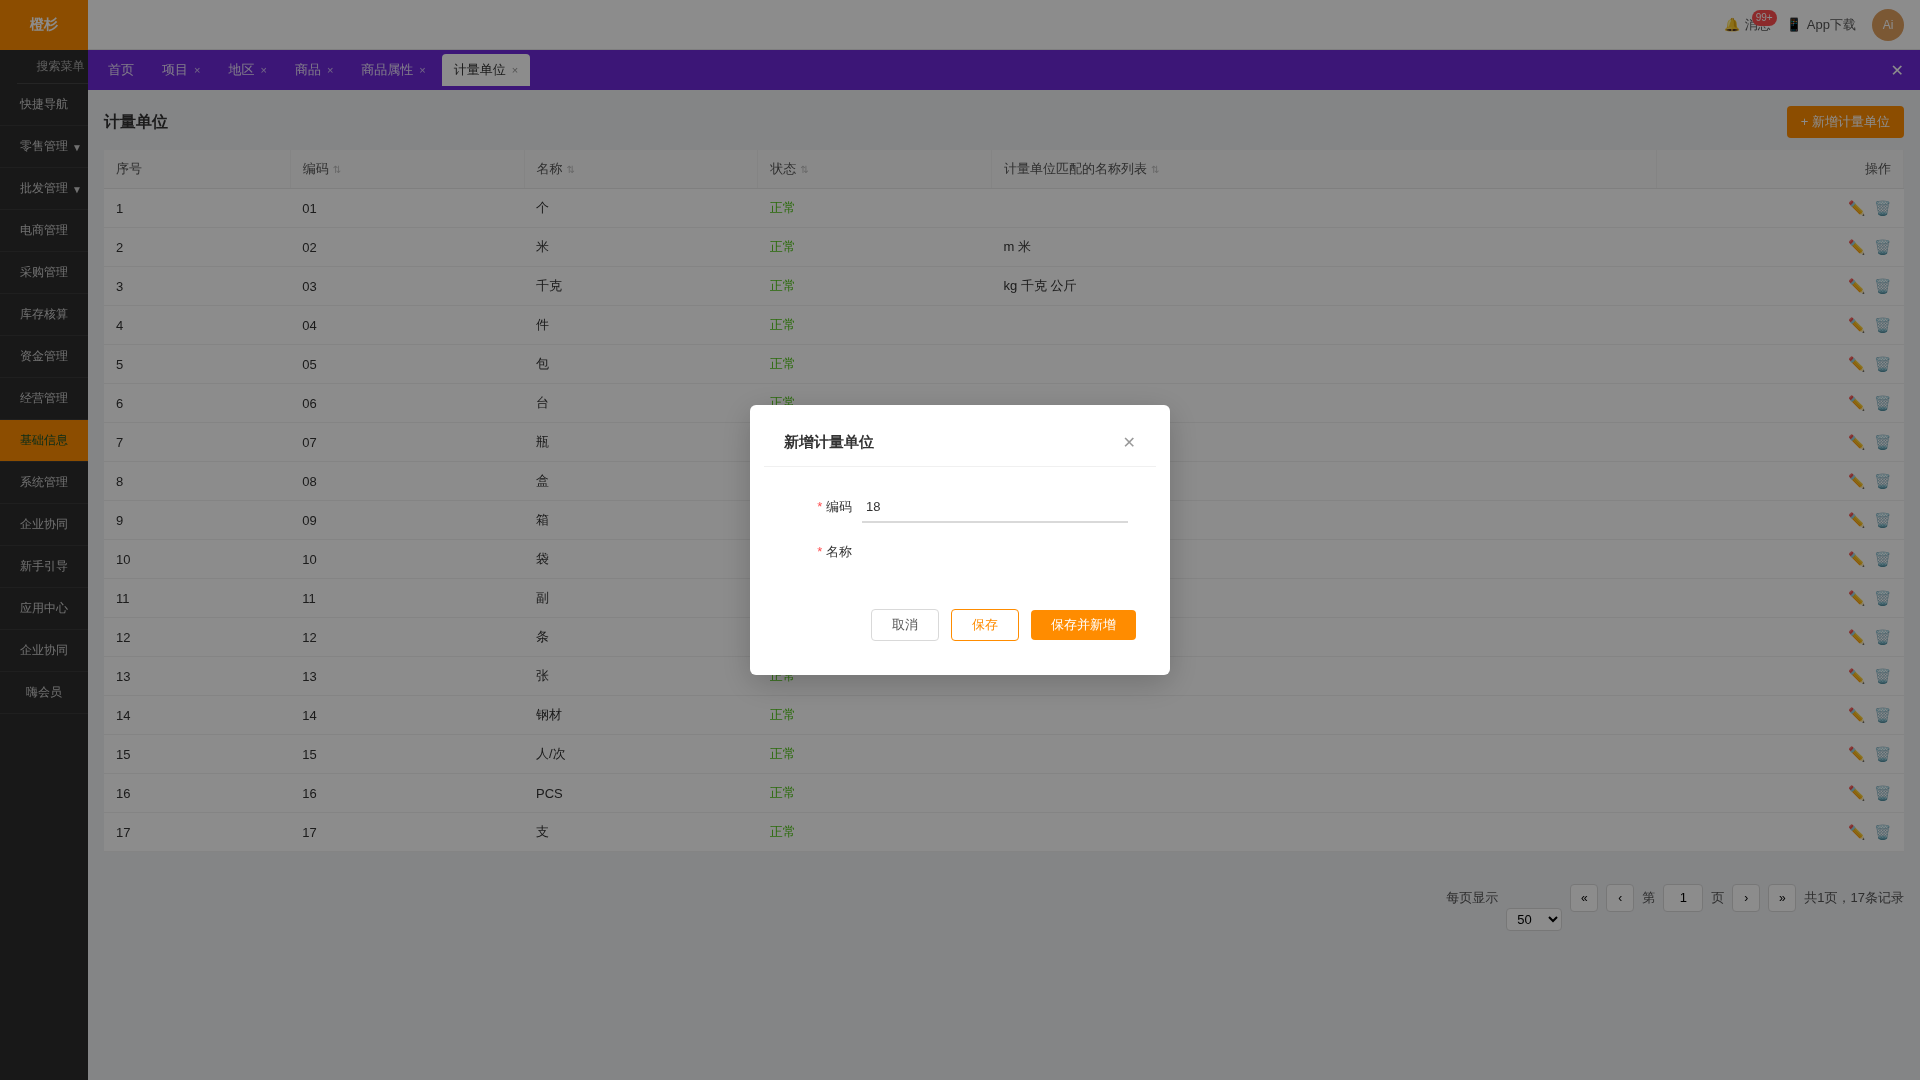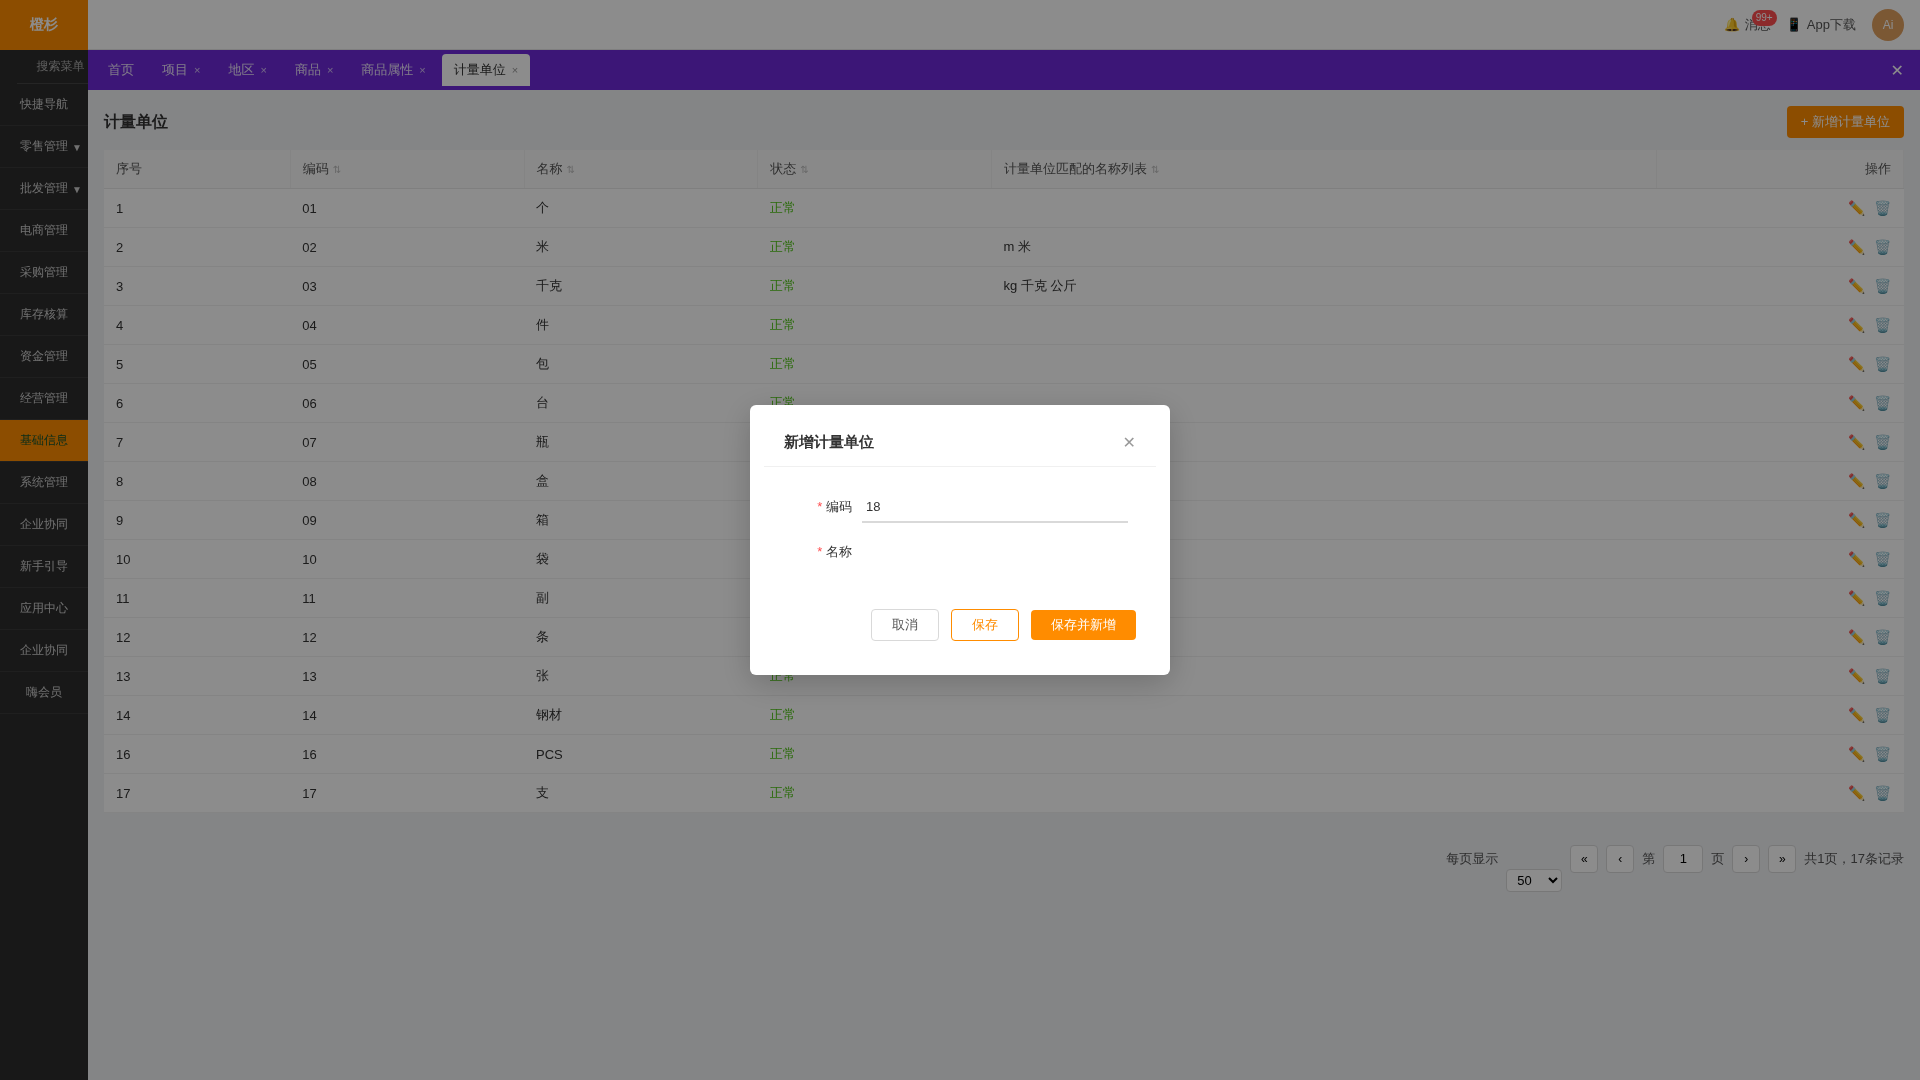--- a/index.html
+++ b/index.html
@@ -591,20 +591,33 @@
       <div class="action-icons" style="justify-content:flex-end;">
         <span class="action-icon">✏️</span>
         <span class="action-icon">🗑️</span>
       </div>
     </td>
   </tr>
           <tr>
     <td>14</td>
     <td>14</td>
     <td>钢材</td>
+    <td><span class="status-badge">正常</span></td>
+    <td></td>
+    <td style="text-align:right;">
+      <div class="action-icons" style="justify-content:flex-end;">
+        <span class="action-icon">✏️</span>
+        <span class="action-icon">🗑️</span>
+      </div>
+    </td>
+  </tr>
+          <tr>
+    <td>15</td>
+    <td>15</td>
+    <td>人/次</td>
     <td><span class="status-badge">正常</span></td>
     <td></td>
     <td style="text-align:right;">
       <div class="action-icons" style="justify-content:flex-end;">
         <span class="action-icon">✏️</span>
         <span class="action-icon">🗑️</span>
       </div>
     </td>
   </tr>
           <tr>

